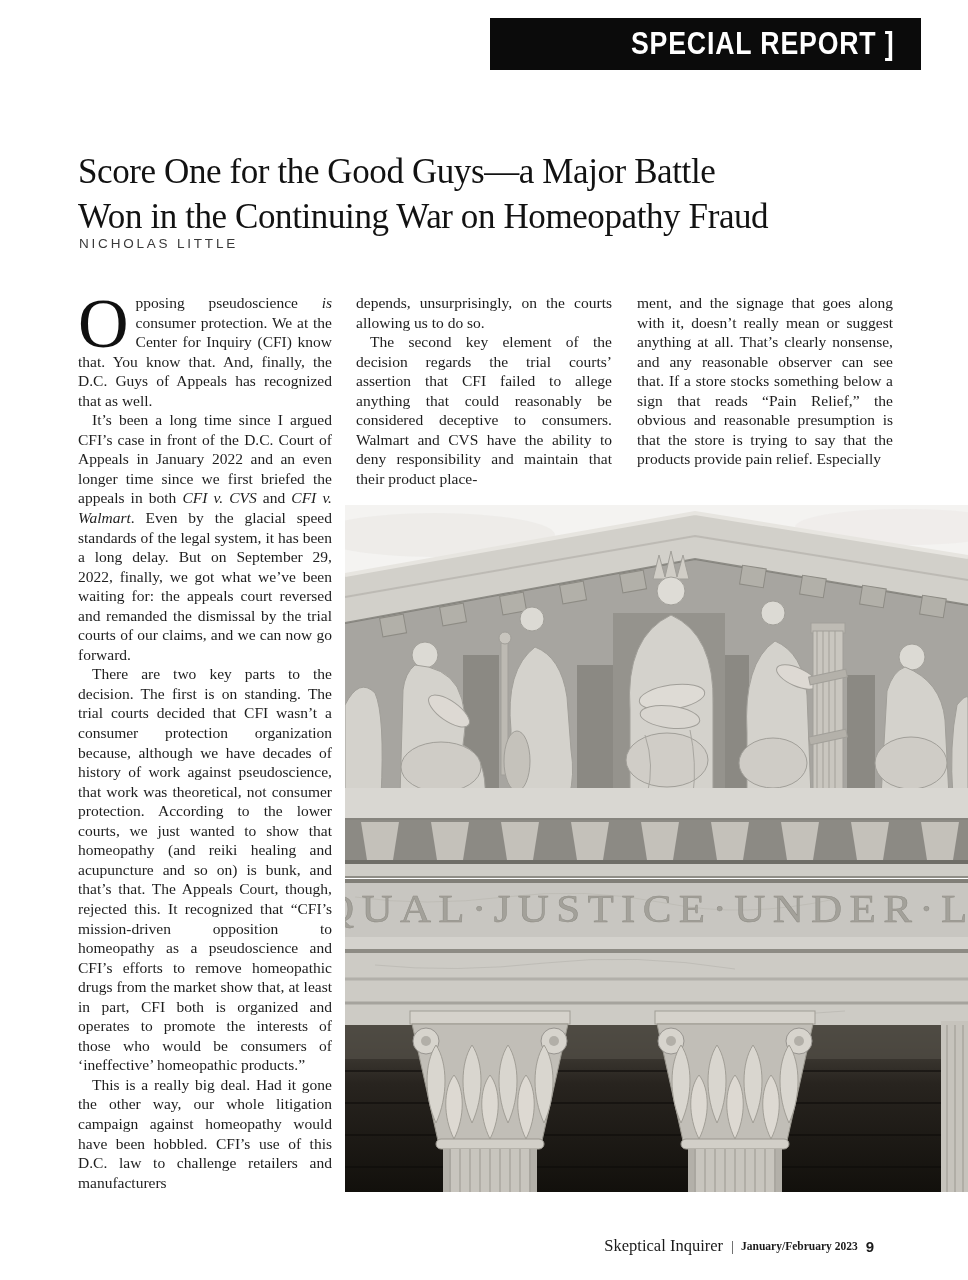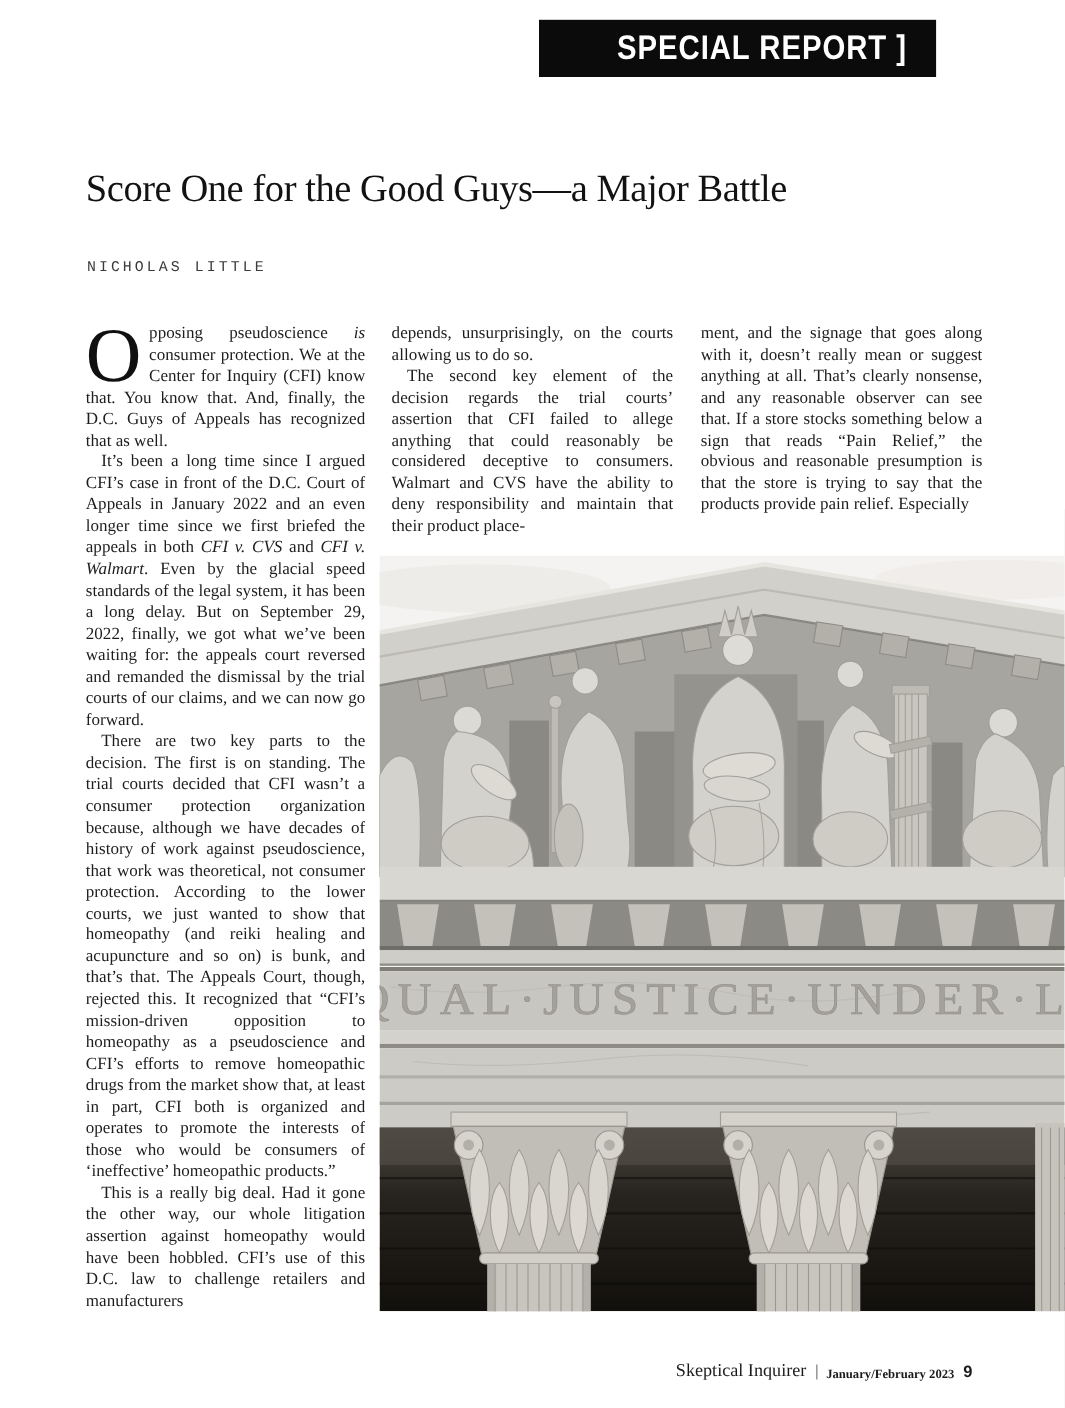--- a/index.html
+++ b/index.html
@@ -1,62 +1,63 @@
 <!DOCTYPE html>
 <html lang="en"><head>
 <meta charset="utf-8">
 <style>
   html,body{margin:0;padding:0;background:#e9e9e9}
   .page{position:relative;width:968px;height:1280px;background:#ffffff;overflow:hidden;
         font-family:"Liberation Serif",serif;color:#1c1c1c;margin:0 auto}
-  .banner{position:absolute;left:490px;top:18px;width:361px;height:52px;background:#0b0b0b;
+  .banner{position:absolute;left:490px;top:18px;width:431px;height:52px;background:#0b0b0b;
           display:flex;align-items:center;justify-content:flex-end;padding-right:26px;box-sizing:border-box}
   .banner-text{font-family:"Liberation Sans",sans-serif;font-weight:bold;font-size:31px;color:#ffffff;
                letter-spacing:1px;transform:scaleX(.86);transform-origin:right center;white-space:nowrap}
   .title{position:absolute;left:78px;top:126px;width:828px;font-size:35px;line-height:45px;
          letter-spacing:-0.4px;color:#121212;font-weight:normal}
   .title span{display:block}
-  .byline{position:absolute;left:79px;top:236px;font-family:Liberation Mono, monospace;
+  .byline{position:absolute;left:79px;top:236px;font-family:Liberation Sans, sans-serif;
           font-size:13.5px;letter-spacing:2.8px;color:#3a3a3a}
   .col{position:absolute;top:293px;font-size:15.5px;line-height:19.55px;text-align:justify;
        color:#1d1d1d;overflow:hidden;-webkit-hyphens:auto;hyphens:auto}
   .col-1{left:78px;width:254px;height:906px}
   .col-2{left:356px;width:256px;height:198px}
   .col-3{left:637px;width:256px;height:198px}
   .para{margin:0}
   .para.indent{text-indent:14px}
   .dropcap{float:left;font-size:70px;line-height:55px;padding:3px 7px 0 0;color:#101010}
   em{}
   .photo{position:absolute;left:345px;top:505px;width:623px;height:687px;display:block}
-  .footer{position:absolute;right:84px;top:1236px;display:flex;align-items:flex-end;white-space:nowrap;color:#1a1a1a}
+  .footer{position:absolute;right:94px;top:1236px;display:flex;align-items:center;white-space:nowrap;color:#1a1a1a}
   .footer .mag{font-size:16.5px}
   .footer .bar{font-size:15px;color:#444;margin:0 7px 0 8px;font-weight:300}
   .footer .issue{font-family:Liberation Serif, serif;font-weight:bold;font-size:11.5px;letter-spacing:0}
   .footer .pn{font-family:"Liberation Sans",sans-serif;font-weight:bold;font-size:15px;margin-left:8px}
 </style>
 </head>
 <body>
 
 <div class="page">
 
   <div class="banner">
     <span class="banner-text">SPECIAL REPORT ]</span>
   </div>
 
   <h1 class="title">
     <span>Score One for the Good Guys—a Major Battle</span>
+    <span>Won in the Continuing War on Homeopathy Fraud</span>
   </h1>
 
   <div class="byline">NICHOLAS LITTLE</div>
 
   <div class="col col-1">
       <p class="para"><span class="dropcap">O</span><span>pposing pseudoscience </span><em>is</em><span> consumer protection. We at the Center for Inquiry (CFI) know that. You know that. And, finally, the D.C. Guys of Appeals has recognized that as well.</span></p>
       <p class="para indent"><span>It’s been a long time since I argued CFI’s case in front of the D.C. Court of Appeals in January 2022 and an even longer time since we first briefed the appeals in both </span><em>CFI v. CVS</em><span> and </span><em>CFI v. Walmart</em><span>. Even by the glacial speed standards of the legal system, it has been a long delay. But on September 29, 2022, finally, we got what we’ve been waiting for: the appeals court reversed and remanded the dismissal by the trial courts of our claims, and we can now go forward.</span></p>
       <p class="para indent"><span>There are two key parts to the decision. The first is on standing. The trial courts decided that CFI wasn’t a consumer protection organization because, although we have decades of history of work against pseudoscience, that work was theoretical, not consumer protection. According to the lower courts, we just wanted to show that homeopathy (and reiki healing and acupuncture and so on) is bunk, and that’s that. The Appeals Court, though, rejected this. It recognized that “CFI’s mission-driven opposition to homeopathy as a pseudoscience and CFI’s efforts to remove homeopathic drugs from the market show that, at least in part, CFI both is organized and operates to promote the interests of those who would be consumers of ‘ineffective’ homeopathic products.”</span></p>
-      <p class="para indent"><span>This is a really big deal. Had it gone the other way, our whole litigation assertion against homeopathy would have been hobbled. CFI’s use of this D.C. law to challenge retailers and manufacturers</span></p>
+      <p class="para indent"><span>This is a really big deal. Had it gone the other way, our whole litigation campaign against homeopathy would have been hobbled. CFI’s use of this D.C. law to challenge retailers and manufacturers</span></p>
     </div>
   <div class="col col-3">
       <p class="para"><span>ment, and the signage that goes along with it, doesn’t really mean or suggest anything at all. That’s clearly nonsense, and any reasonable observer can see that. If a store stocks something below a sign that reads “Pain Relief,” the obvious and reasonable presumption is that the store is trying to say that the products provide pain relief. Especially</span></p>
     </div>
   <div class="col col-2">
       <p class="para"><span>depends, unsurprisingly, on the courts allowing us to do so.</span></p>
       <p class="para indent"><span>The second key element of the decision regards the trial courts’ assertion that CFI failed to allege anything that could reasonably be considered deceptive to consumers. Walmart and CVS have the ability to deny responsibility and maintain that their product place-</span></p>
     </div>
 
   <svg class="photo" viewBox="0 0 623 687" preserveAspectRatio="none" role="img">

